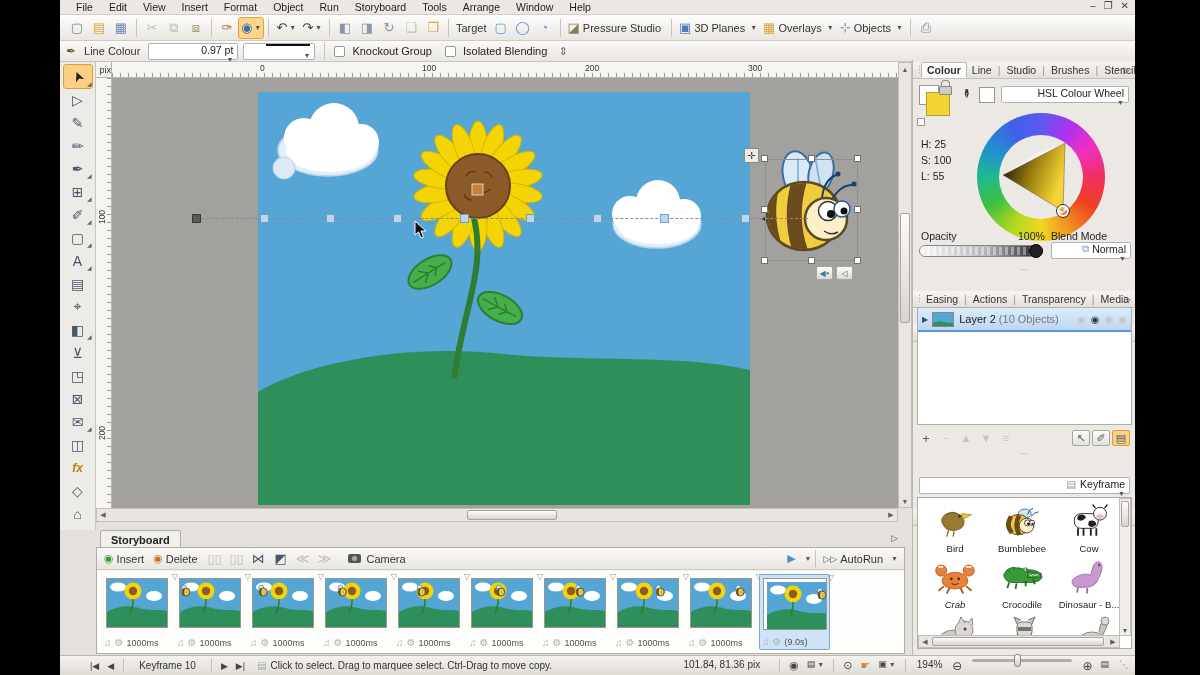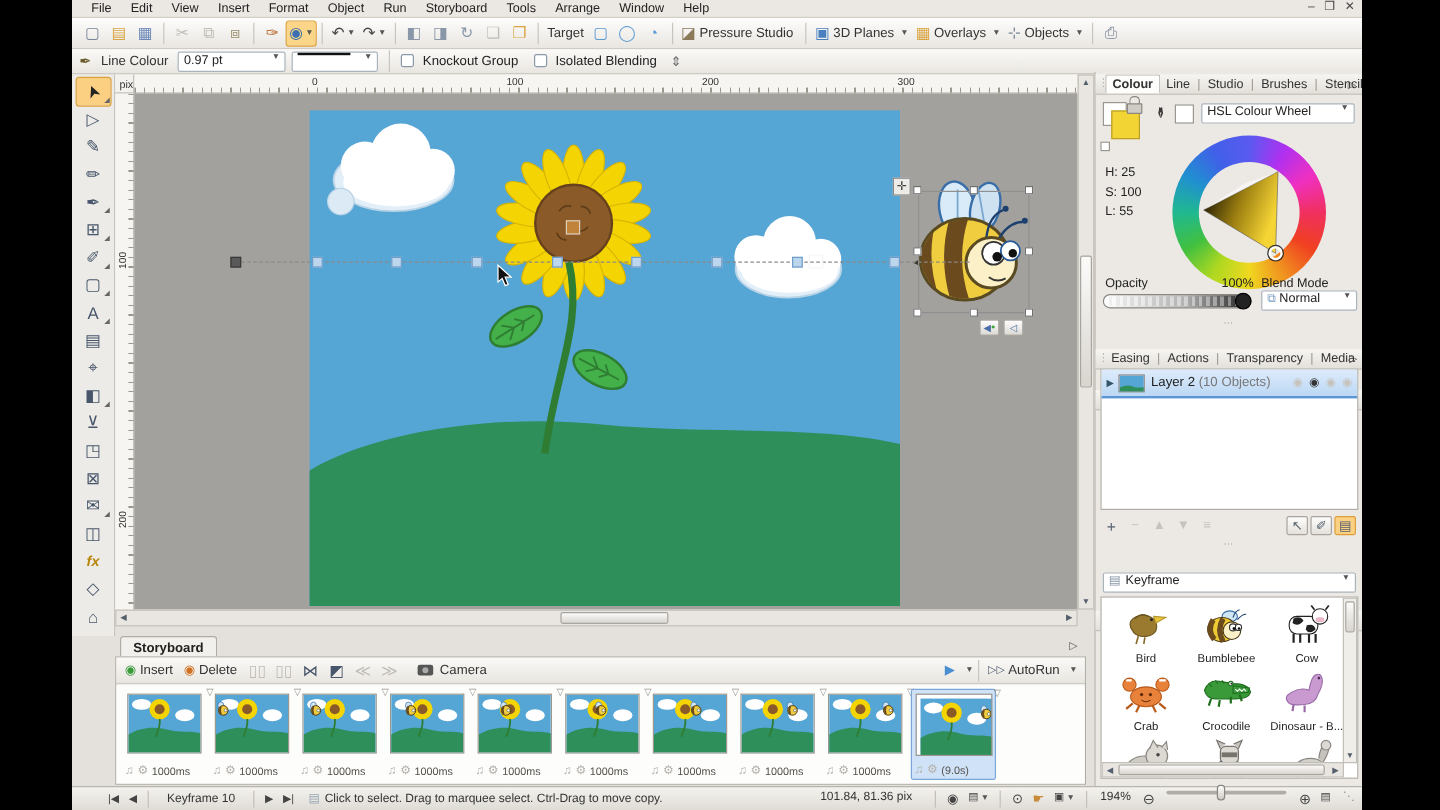--- a/index.html
+++ b/index.html
@@ -26,21 +26,21 @@
     border-radius:2px; margin:0 1px; font-size:13px; color:#5b6a7a; cursor:default; padding:0 2px; }
   .tb-btn.small { font-size:11px; }
   .tb-btn.disabled { color:#c0bdb6; }
   .tb-btn.active { background:#fbd688; outline:1px solid #e0a23c; }
   .tb-sep { width:1px; height:18px; background:#c8c5be; margin:0 4px; }
   .tb-label { font-size:11px; color:#333; margin:0 3px; }
   .dd-arrow { font-size:7px; color:#555; margin-left:2px; }
   .checkbox { width:11px; height:11px; border:1px solid #8a98a8; background:#fff; display:inline-block;
     border-radius:2px; margin-right:4px; vertical-align:-2px; }
   .combo { background:#fff; border:1px solid #aab4bd; border-radius:2px; height:17px;
-    display:inline-flex; align-items:flex-start; padding:0 4px; font-size:10.5px; }
+    display:inline-flex; align-items:flex-end; padding:0 4px; font-size:10.5px;flex-direction:column; }
   .combo .dd-arrow { margin-left:6px; }
   
   #toolbox { left:0; top:62px; width:36px; height:468px; background:#edebe7;
     border-right:1px solid #c8c5be; padding-top:3px; }
   .tool { width:28px; height:23px; margin:0 auto; display:flex; align-items:center;
     justify-content:center; font-size:14px; color:#47566b; position:relative; border-radius:2px; }
   .tool.active { background:#fbd083; outline:1px solid #dd9f3a; color:#222; }
   .tool .dd { position:absolute; right:0px; bottom:1px; font-size:6px; color:#666; }
   .tool.fx { font-style:italic; font-weight:bold; color:#b8860b; font-size:12px; }
   
@@ -659,21 +659,21 @@
             <div><svg width="44" height="38" viewBox="0 0 48 40">
                 <rect x="8" y="12" width="26" height="16" rx="7" fill="#fff" stroke="#222"></rect>
                 <path d="M12,14 q6,-3 9,2 q-5,6 -10,2 Z M24,20 q7,-2 8,4 q-6,5 -9,0 Z" fill="#222"></path>
                 <circle cx="36" cy="12" r="7" fill="#fff" stroke="#222"></circle>
                 <path d="M31,6 L28,2 M41,6 L44,2" stroke="#222" stroke-width="1.5"></path>
                 <ellipse cx="36" cy="15" rx="4" ry="2.5" fill="#e8b8c8"></ellipse>
                 <path d="M12,28 L12,36 M18,28 L18,36 M26,28 L26,36 M32,28 L32,36" stroke="#222" stroke-width="2"></path>
               </svg></div>
             <div class="gal-label">Cow</div>
           </div>
-          <div class="gal-item" style="left: 4px; top: 60px;">
+          <div class="gal-item" style="left: 4px; top: 60px; font-style: italic;">
             <div><svg width="44" height="38" viewBox="0 0 48 40">
                 <ellipse cx="24" cy="24" rx="14" ry="9" fill="#e8813a" stroke="#b85a1a"></ellipse>
                 <circle cx="9" cy="13" r="6" fill="#e8813a" stroke="#b85a1a"></circle>
                 <circle cx="39" cy="13" r="6" fill="#e8813a" stroke="#b85a1a"></circle>
                 <path d="M6,9 L11,9 M36,9 L42,9" stroke="#fff" stroke-width="2"></path>
                 <path d="M12,30 L6,35 M18,32 L15,38 M30,32 L33,38 M36,30 L42,35" stroke="#b85a1a" stroke-width="2"></path>
                 <circle cx="20" cy="22" r="1.5" fill="#5a2a0a"></circle>
                 <circle cx="28" cy="22" r="1.5" fill="#5a2a0a"></circle>
                 <path d="M20,27 q4,3 8,0" stroke="#5a2a0a" fill="none"></path>
               </svg></div>

